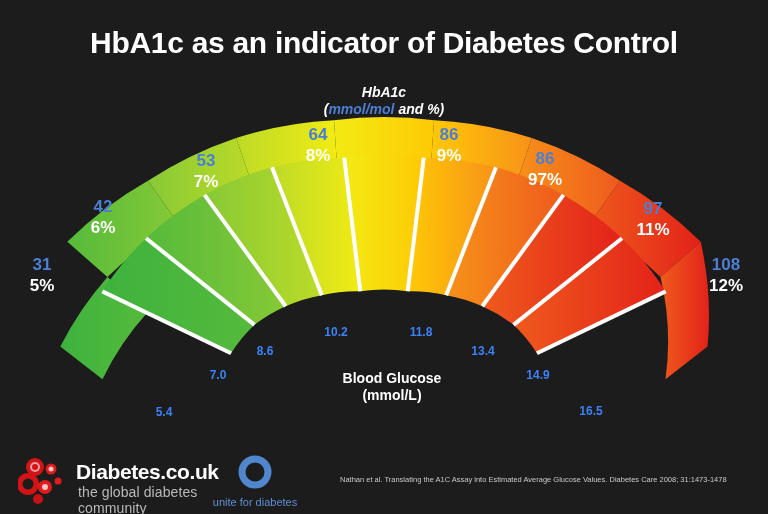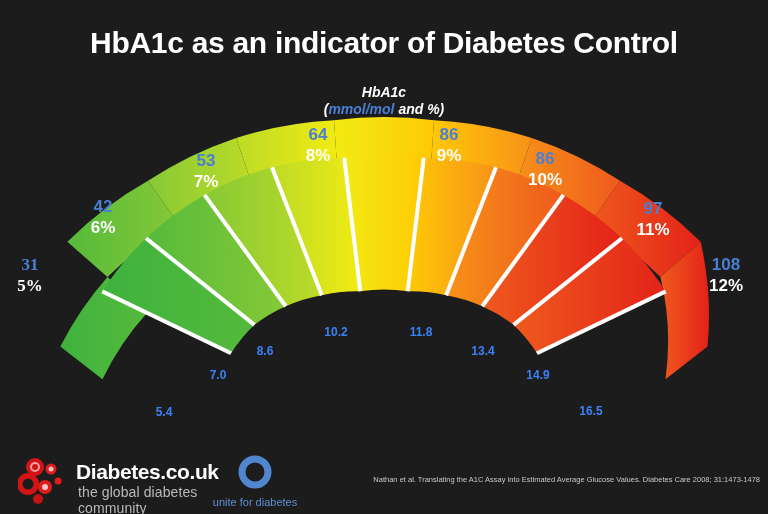--- a/index.html
+++ b/index.html
@@ -69,21 +69,21 @@
   }
 
   .unite{position:absolute;left:196px;top:6px;width:120px;height:58px;}
   .unite-text{
     position:absolute;left:0px;top:44px;width:118px;text-align:center;
     color:#5f8fd6;font-size:11px;
   }
 
   .cite{
     position:absolute;right:8px;top:28px;width:420px;
-    text-align:right;color:#c9c9c9;font-size:7.5px;line-height:11px;
+    text-align:left;color:#c9c9c9;font-size:7.5px;line-height:11px;
   }
   .cite span{display:block;}
 </style>
 </head>
 <body>
 
 <div id="stage">
 
   <div class="title">HbA1c as an indicator of Diabetes Control</div>
 
@@ -160,21 +160,21 @@
       <line x1="321.79" y1="295.15" x2="271.98" y2="167.32"></line>
       <line x1="360.28" y1="291.34" x2="344.23" y2="157.69"></line>
       <line x1="407.72" y1="291.34" x2="423.77" y2="157.69"></line>
       <line x1="446.21" y1="295.15" x2="496.02" y2="167.32"></line>
       <line x1="482.31" y1="306.24" x2="563.50" y2="194.88"></line>
       <line x1="513.57" y1="324.82" x2="621.96" y2="238.24"></line>
       <line x1="536.95" y1="353.24" x2="665.70" y2="291.41"></line>
     </g>
   </svg>
 
-  <div class="tick" style="left:0;top:256px;width:60px;font-family:Liberation Serif, serif;">
+  <div class="tick" style="left:12px;top:256px;width:60px;">
     <span class="mmol">31</span>
     <span class="pct">5%</span>
   </div>
   <div class="tick" style="left:73px;top:198px;width:60px;">
     <span class="mmol">42</span>
     <span class="pct">6%</span>
   </div>
   <div class="tick" style="left:176px;top:152px;width:60px;">
     <span class="mmol">53</span>
     <span class="pct">7%</span>
@@ -182,40 +182,44 @@
   <div class="tick" style="left:288px;top:126px;width:60px;">
     <span class="mmol">64</span>
     <span class="pct">8%</span>
   </div>
   <div class="tick" style="left:419px;top:126px;width:60px;">
     <span class="mmol">86</span>
     <span class="pct">9%</span>
   </div>
   <div class="tick" style="left:512px;top:150px;width:66px;">
     <span class="mmol">86</span>
-    <span class="pct">10%</span>
+    <span class="pct">97%</span>
   </div>
   <div class="tick" style="left:620px;top:200px;width:66px;">
     <span class="mmol">97</span>
     <span class="pct">11%</span>
   </div>
   <div class="tick" style="left:692px;top:256px;width:68px;">
     <span class="mmol">108</span>
     <span class="pct">12%</span>
   </div>
 
   <div class="glu" style="left:136px;top:405px;width:56px;text-align:center;">5.4</div>
   <div class="glu" style="left:190px;top:368px;width:56px;">7.0</div>
   <div class="glu" style="left:237px;top:344px;width:56px;">8.6</div>
   <div class="glu" style="left:305px;top:325px;width:62px;">10.2</div>
   <div class="glu" style="left:390px;top:325px;width:62px;">11.8</div>
   <div class="glu" style="left:452px;top:344px;width:62px;">13.4</div>
   <div class="glu" style="left:507px;top:368px;width:62px;">14.9</div>
   <div class="glu" style="left:560px;top:404px;width:62px;">16.5</div>
 
+  <div class="bg-cap">
+    <span>Blood Glucose</span>
+    <span>(mmol/L)</span>
+  </div>
 
   <div class="footer">
 
     <div class="brand">
       <svg width="56" height="50" viewBox="0 0 56 50" style="position:absolute;left:0;top:4px;">
         <circle cx="17" cy="11" r="9" fill="#d21417"></circle>
         <circle cx="17" cy="11" r="5" fill="#f0a0a2"></circle>
         <circle cx="17" cy="11" r="3" fill="#d21417"></circle>
         <circle cx="33" cy="13" r="5.5" fill="#e01b1d"></circle>
         <circle cx="33" cy="13" r="2.5" fill="#f6c6c7"></circle>

